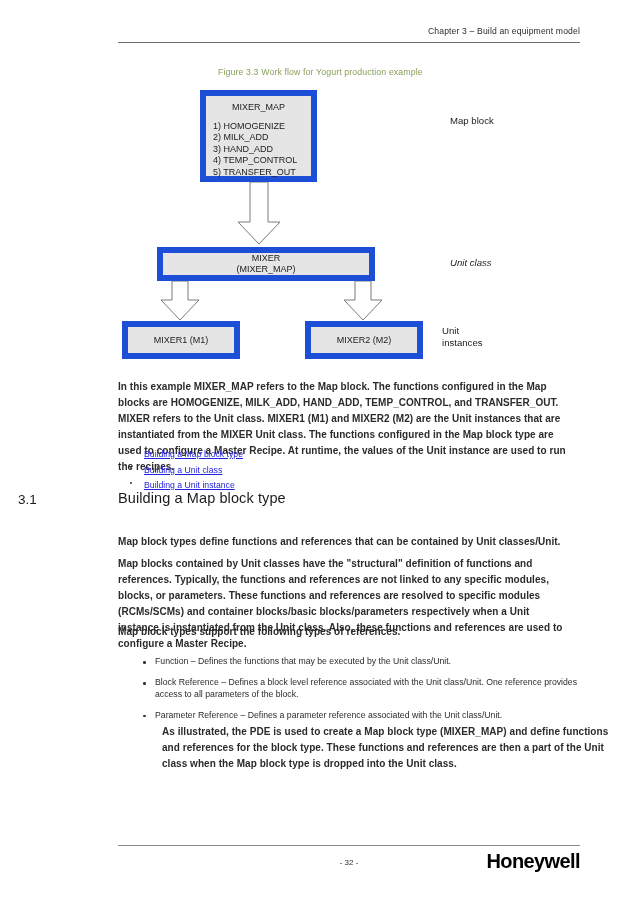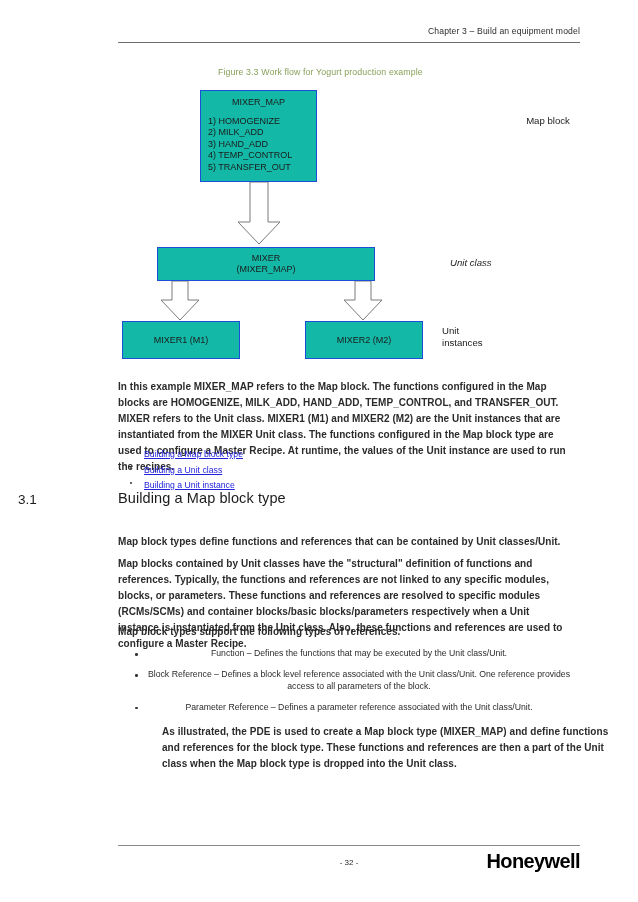--- a/index.html
+++ b/index.html
@@ -54,22 +54,22 @@
   
   .diagram {
     position: absolute;
     left: 0;
     top: 0;
     width: 638px;
     height: 375px;
   }
   .dbox {
     position: absolute;
-    border: 1px solid #1d4ed8;
-    background: #14b8a6;
+    border: 6px solid #1d4ed8;
+    background: #e5e5e5;
     box-sizing: border-box;
     font-size: 9px;
     color: #1b1b1b;
   }
   .dbox-title {
     text-align: center;
     margin-top: 6px;
     font-size: 9px;
   }
   .dbox-list {
@@ -115,21 +115,21 @@
     justify-content: center;
   }
 
   .side-label {
     position: absolute;
     font-size: 9.6px;
     color: #1b1b1b;
     text-align: center;
     line-height: 12px;
   }
-  .lbl-map-block  { left: 450px; top: 115px; width: 100px; text-align: center; margin-left: 48px; }
+  .lbl-map-block  { left: 450px; top: 115px; width: 100px; text-align: left; }
   .lbl-unit-class { left: 450px; top: 257px; width: 100px; text-align: left; font-style: italic; }
   .lbl-unit-inst  { left: 442px; top: 325px; width: 80px; text-align: left; }
 
   .arrow-svg { position: absolute; left: 0; top: 0; overflow: visible; }
 
   
   .body-text {
     position: absolute;
     font-size: 10px;
     line-height: 16px;
@@ -192,27 +192,26 @@
     color: #1b1b1b;
     letter-spacing: 0.1px;
   }
 
   
   .ref-list {
     position: absolute;
     left: 127px;
     top: 644px;
     width: 440px;
-    margin: 4px;
+    margin: 12px;
     padding: 0;
     list-style: none;
     font-size: 8.7px;
     line-height: 11.9px;
     color: #2b2b2b;
-    text-align: center;
   }
   .ref-list li {
     position: relative;
     padding-left: 16px;
     margin-bottom: 9px;
   }
   .ref-list li::before {
     content: "";
     position: absolute;
     left: 4px;

